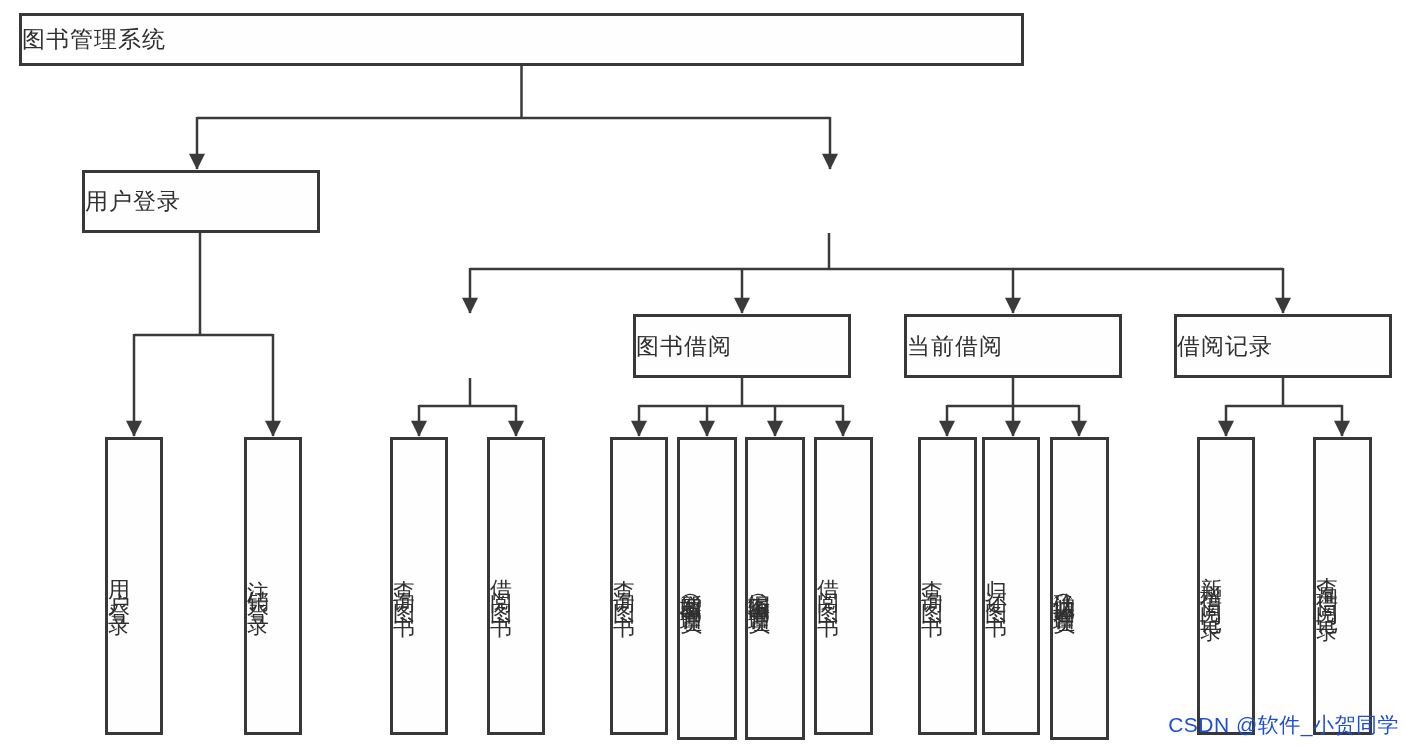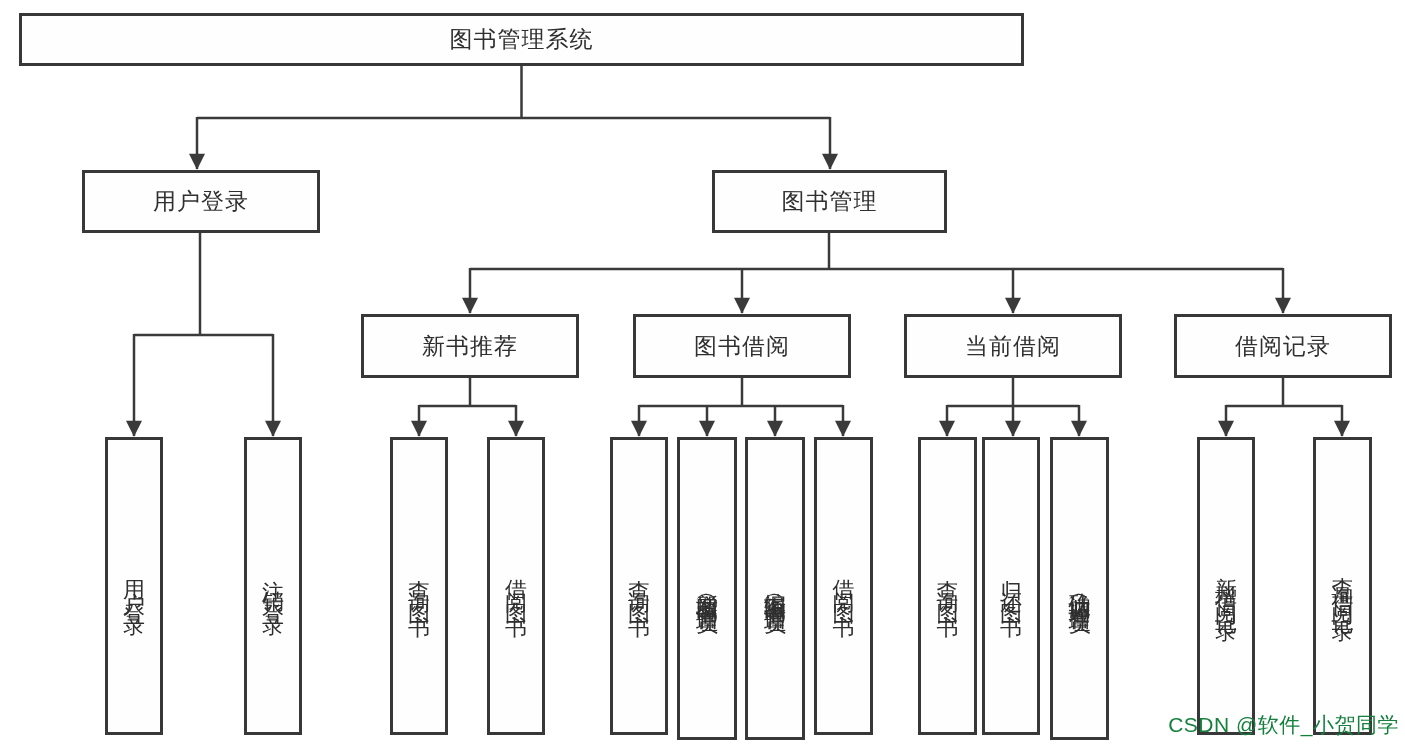--- a/index.html
+++ b/index.html
@@ -18,21 +18,20 @@
     z-index: 1;
   }
   .node {
     position: absolute;
     box-sizing: border-box;
     border: 3px solid #383838;
     background: #fefefe;
     z-index: 2;
     display: flex;
     align-items: center;
-    justify-content: center;
     color: #2f2f2f;
   }
   .hbox { font-size: 23px; letter-spacing: 1px; white-space: nowrap; }
   .vbox span {
     writing-mode: vertical-rl;
     text-orientation: mixed;
     font-size: 22px;
     line-height: 1;
     white-space: nowrap;
   }
@@ -56,21 +55,21 @@
   .x-g3c { left: 745px; width: 60px; } .x-g3d { left: 814px; width: 59px; }
   .x-g4a { left: 918px; width: 59px; } .x-g4b { left: 982px; }
   .x-g4c { left: 1050px; width: 59px; }
   .x-g5a { left: 1197px; } .x-g5b { left: 1313px; width: 59px; }
   #watermark {
     position: absolute;
     right: 6px;
     bottom: 8px;
     z-index: 5;
     font-size: 21px;
-    color: #15803d;
+    color: #1d4ed8;
     letter-spacing: 0.5px;
     white-space: nowrap;
   }
 </style>
 </head>
 <body>
 
 <div id="canvas">
 
   <svg id="wires" viewBox="0 0 1405 747" xmlns="http://www.w3.org/2000/svg">
@@ -123,27 +122,21 @@
     </g>
   </svg>
 
   <div class="node hbox n-root">
     <span>图书管理系统</span>
   </div>
 
   <div class="node hbox n-login">
     <span>用户登录</span>
   </div>
-  <div class="node hbox n-mgmt">
-    <span>图书管理</span>
-  </div>
 
-  <div class="node hbox n-l3 n-rec">
-    <span>新书推荐</span>
-  </div>
   <div class="node hbox n-l3 n-cur">
     <span>当前借阅</span>
   </div>
   <div class="node hbox n-l3 n-borrow">
     <span>图书借阅</span>
   </div>
   <div class="node hbox n-l3 n-hist">
     <span>借阅记录</span>
   </div>
 

